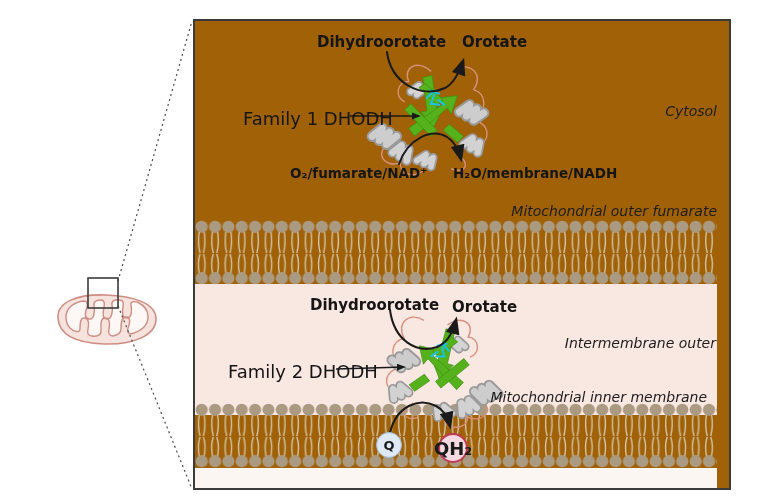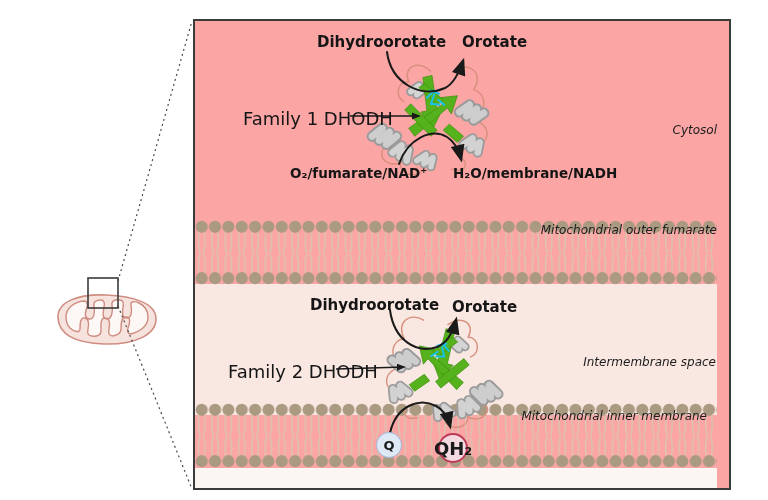--- a/index.html
+++ b/index.html
@@ -2,32 +2,32 @@
 <html><head>
 <meta charset="utf-8">
 <style>
   html,body{margin:0;padding:0;background:#ffffff;}
   .stage{position:relative;width:768px;height:500px;background:#ffffff;overflow:hidden;
          font-family:"DejaVu Sans",sans-serif;color:#111;}
   .abs{position:absolute;}
   svg{display:block;}
   
   .panel{position:absolute;left:193px;top:19px;width:538px;height:471px;
-         border:2px solid #3b3b3b;background:#fca5a5;box-sizing:border-box;}
+         border:2px solid #3b3b3b;background:#a16207;box-sizing:border-box;}
   .ims-bg{position:absolute;left:0;top:263px;width:522px;height:131px;background:#f9e7e2;}
   .matrix-bg{position:absolute;left:0;top:447px;width:522px;height:20px;background:#fcf6f3;}
   .membrane{position:absolute;left:0;width:522px;height:65px;}
   .mem-outer{top:199px;}
   .mem-inner{top:382px;}
   
   .lbl{position:absolute;white-space:nowrap;}
   .rxn{font-size:15px;font-weight:600;color:#151515;}
   .cof{font-size:13.5px;font-weight:600;color:#151515;}
   .fam{font-size:18px;font-weight:400;color:#151515;}
-  .region{font-size:12px;font-style:italic;font-weight:400;color:#1c1c1c;margin-top:20px;}
+  .region{font-size:14px;font-style:italic;font-weight:400;color:#1c1c1c;}
   .r-align{text-align:right;}
   
   .qcirc{position:absolute;border-radius:50%;display:flex;align-items:center;justify-content:center;
          font-weight:700;box-sizing:border-box;}
   .q{left:181px;top:411px;width:26px;height:26px;background:#dfe9f6;border:1.5px solid #9fb9db;
      font-size:13px;color:#1a1a1a;}
   .qh2{left:243px;top:412px;width:30px;height:30px;background:#f3d9e0;border:2px solid #bf3a55;
        font-size:18px;color:#1a1a1a;}
   .arcs{position:absolute;left:0;top:0;width:534px;height:467px;pointer-events:none;}
   .protein{position:absolute;pointer-events:none;}
@@ -186,21 +186,21 @@
     </svg>
 
     <div class="lbl rxn" style="left:122px;top:12px;">Dihydroorotate</div>
     <div class="lbl rxn" style="left:267px;top:12px;">Orotate</div>
     <div class="lbl fam" style="left:48px;top:87px;">Family 1 DHODH</div>
     <div class="lbl cof" style="left:95px;top:144px;text-align:center;">O₂/fumarate/NAD⁺</div>
     <div class="lbl cof" style="left:258px;top:144px;">H₂O/membrane/NADH</div>
 
     <div class="lbl region r-align" style="right:12px;top:82px;">Cytosol</div>
     <div class="lbl region r-align" style="right:12px;top:182px;">Mitochondrial outer fumarate</div>
-    <div class="lbl region r-align" style="right:13px;top:314px;">Intermembrane space</div>
+    <div class="lbl region r-align" style="right:13px;top:314px;">Intermembrane outer</div>
     <div class="lbl region r-align" style="right:22px;top:368px;">Mitochondrial inner membrane</div>
 
     <div class="lbl rxn" style="left:115px;top:275px;">Dihydroorotate</div>
     <div class="lbl rxn" style="left:257px;top:277px;">Orotate</div>
     <div class="lbl fam" style="left:33px;top:340px;">Family 2 DHODH</div>
 
     <div class="qcirc q">
       <span>Q</span>
     </div>
     <div class="qcirc qh2">

